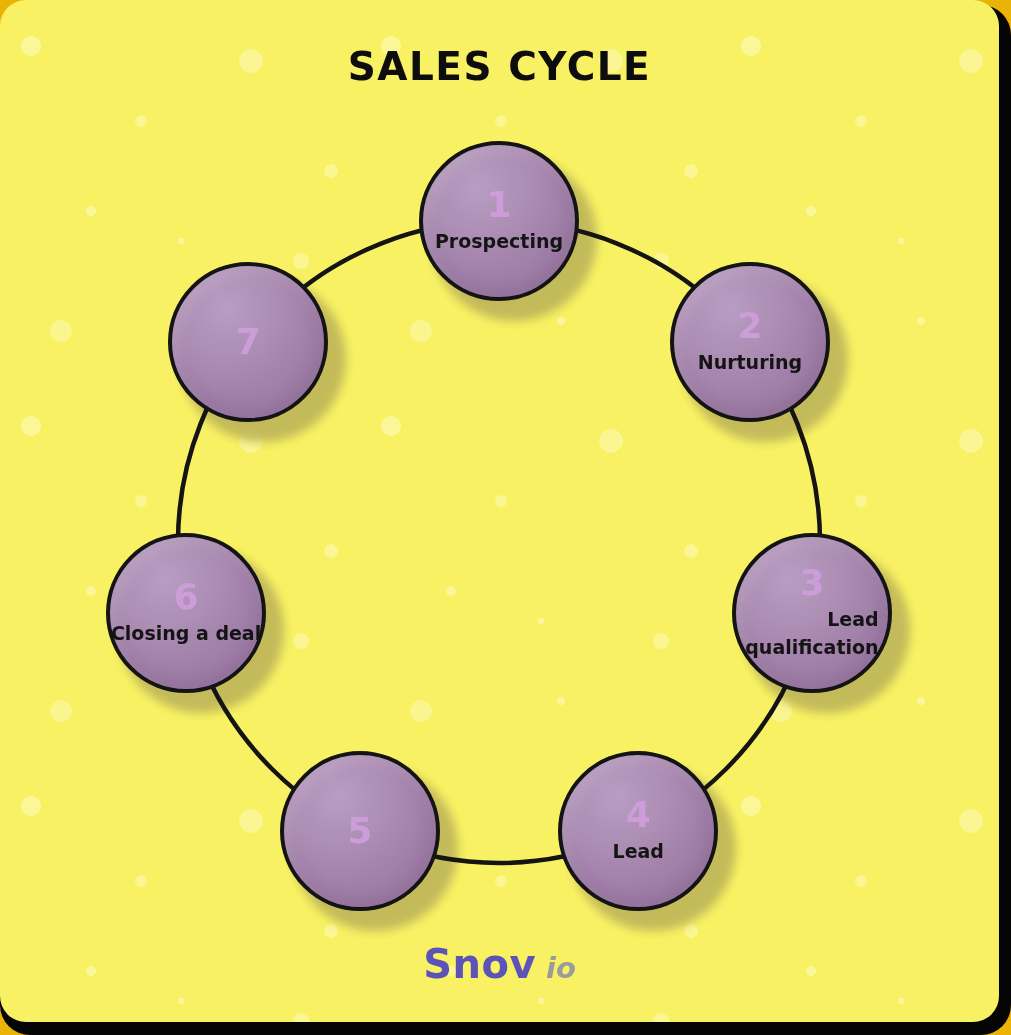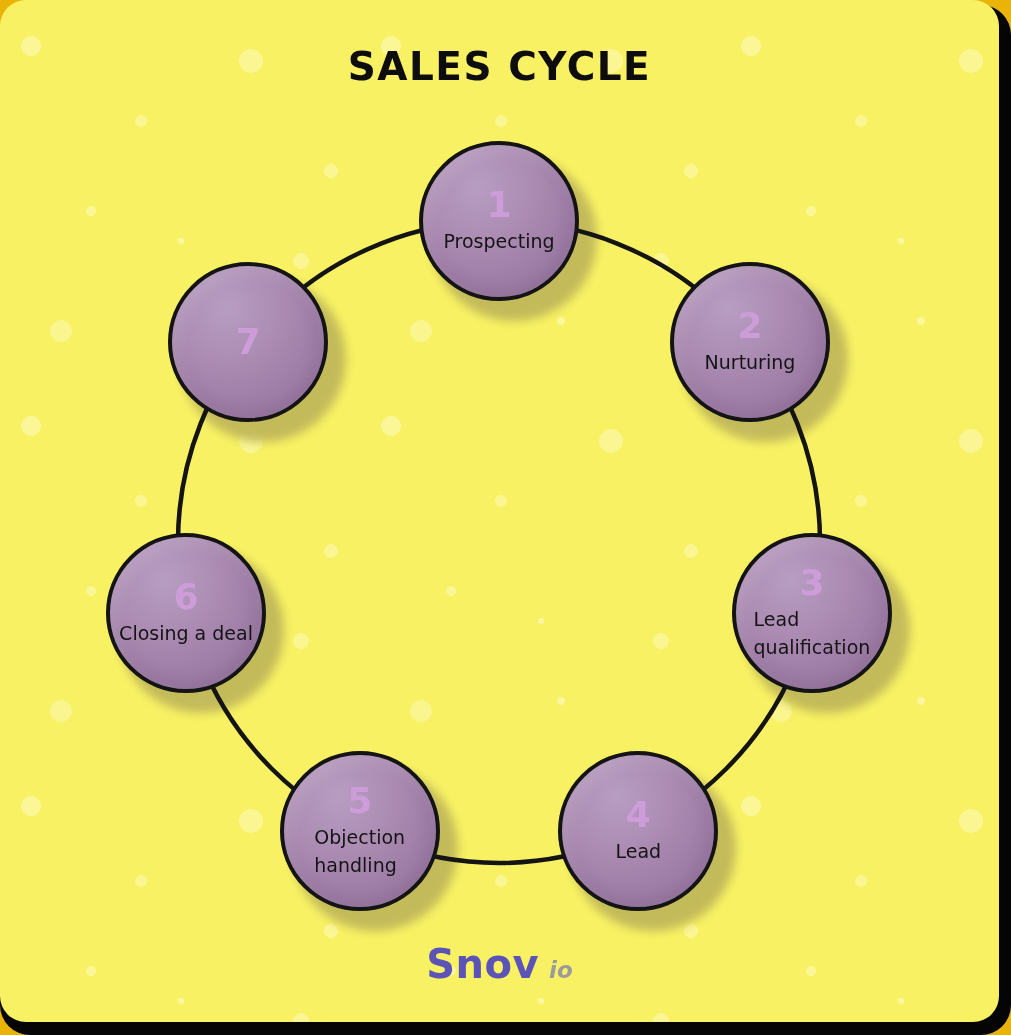--- a/index.html
+++ b/index.html
@@ -66,33 +66,33 @@
     box-shadow:inset 5px 7px 14px rgba(255,255,255,.16),
                inset -4px -7px 16px rgba(70,35,80,.16);
     display:flex;flex-direction:column;align-items:center;justify-content:center;
     gap:5px;z-index:2;
   }
   .node-number{
     font-size:36px;font-weight:800;line-height:1;
     color:var(--number);
   }
   .node-label{
-    font-size:19px;font-weight:400;line-height:1.45;
-    color:var(--label);text-align:left;white-space:pre-line;
+    font-size:19px;font-weight:700;line-height:1.45;
+    color:var(--label);text-align:right;white-space:pre-line;
   }
 
   .brand{
     position:absolute;left:0;top:941px;width:100%;
     display:flex;align-items:baseline;justify-content:center;
   }
   .brand-name{
     font-size:40px;font-weight:800;color:var(--brand-primary);letter-spacing:.5px;
   }
   .brand-suffix{
-    font-size:23px;font-weight:800;font-style:italic;color:var(--brand-suffix);
+    font-size:29px;font-weight:800;font-style:italic;color:var(--brand-suffix);
     margin-left:10px;
   }
 </style>
 </head>
 <body>
 
 <div class="page">
   <div class="card-shadow"></div>
 
   <div class="card">
@@ -125,22 +125,20 @@
     <div class="node-number">3</div>
     <div class="node-label">Lead
 qualification</div>
   </div>
         <div class="node" style="left: 558.277px; top: 751.211px;">
     <div class="node-number">4</div>
     <div class="node-label">Lead</div>
   </div>
         <div class="node" style="left: 279.723px; top: 751.211px;">
     <div class="node-number">5</div>
-    <div class="node-label">Objection
-handling</div>
   </div>
         <div class="node" style="left: 106.048px; top: 533.429px;">
     <div class="node-number">6</div>
     <div class="node-label">Closing a deal</div>
   </div>
         <div class="node" style="left: 168.032px; top: 261.86px;">
     <div class="node-number">7</div>
   </div>
       </div>
 

